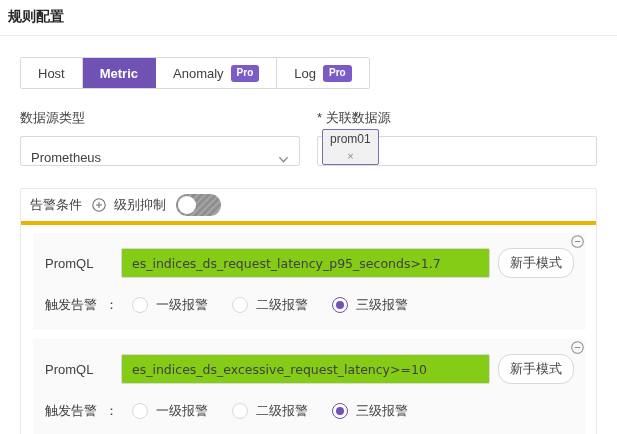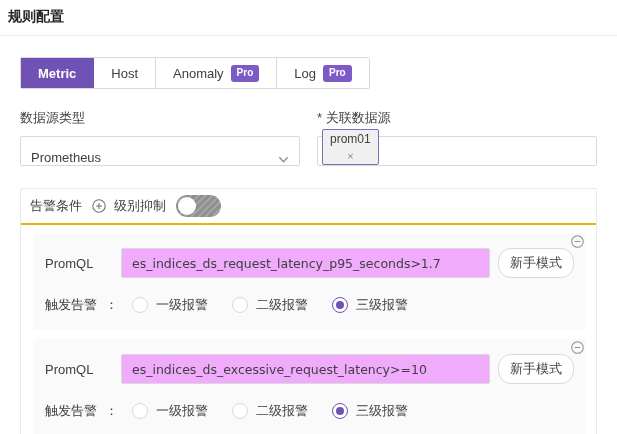--- a/index.html
+++ b/index.html
@@ -27,38 +27,38 @@
     display:flex; align-items:flex-end; padding:0 10px; font-size:13px; color:#404040; cursor:pointer; }
   .select-box { justify-content:space-between; }
   .chevron { width:11px; height:11px; color:#8c8c8c; }
   .multiselect-box { padding:0 4px; cursor:text; }
   .tag { display:inline-flex; align-items:center; gap:5px; background:#f0f0f0; border:1px solid #7d6bb5;
     border-radius:2px; padding:2px 7px; font-size:12px; color:#404040;flex-direction:column; }
   .tag-close { color:#8c8c8c; font-size:11px; cursor:pointer; line-height:1; }
 
   
   .conditions { border:1px solid #e9e9e9; border-radius:2px; margin-top:22px; height:300px; }
-  .cond-header { display:flex; align-items:center; height:36px; padding:0 0 0 9px; border-bottom:2px solid #eab308;text-align:center; }
+  .cond-header { display:flex; align-items:center; height:36px; padding:0 0 0 9px; border-bottom:4px solid #eab308;text-align:center; }
   .cond-title { font-size:13px; color:#404040; }
   .icon-btn { display:inline-flex; margin-left:10px; color:#737373; cursor:pointer; }
   .icon-btn svg { width:14px; height:14px; }
   .suppress-label { font-size:13px; margin-left:8px; }
   .toggle { width:45px; height:22px; border-radius:11px; background:#8f8f8f;
     background-image:repeating-linear-gradient(135deg, rgba(255,255,255,.18) 0 2px, rgba(0,0,0,0) 2px 5px);
     margin-left:10px; position:relative; cursor:pointer; }
   .toggle .knob { position:absolute; left:2px; top:2px; width:18px; height:18px; border-radius:50%; background:#fff; }
 
   
   .cond-body { padding:8px 10px 0 12px; }
   .cond-card { position:relative; background:#fafafa; border-radius:2px; padding:15px 12px 16px 12px; margin-bottom:9px; }
   .remove-icon { position:absolute; top:2px; right:2px; color:#8c8c8c; cursor:pointer; display:inline-flex; }
   .remove-icon svg { width:13px; height:13px; }
   .promql-row { display:flex; align-items:center; }
   .promql-label { font-size:13px; color:#404040; width:76px; flex:none; }
-  .promql-input { flex:1; height:30px; border:1px solid #d9d9d9; border-radius:2px; background:#f0abfc;
+  .promql-input { flex:1; height:30px; border:1px solid #d9d9d9; border-radius:2px; background:#84cc16;
     font-family:"DejaVu Sans",sans-serif; font-size:12.5px; color:#404040; padding:0 10px; outline:none; }
   .novice-btn { height:30px; margin-left:8px; padding:0 11px; background:#fff; border:1px solid #d9d9d9;
     border-radius:13px; font-size:13px; color:#404040; cursor:pointer; white-space:nowrap;
     font-family:"Liberation Sans",sans-serif; }
   .trigger-row { display:flex; align-items:center; margin-top:18px; font-size:13px; }
   .trigger-label { color:#404040; }
   .trigger-colon { margin:0 14px 0 8px; color:#404040; }
   .radio-group { display:flex; align-items:center; gap:24px; }
   .radio-item { display:flex; align-items:center; gap:8px; cursor:pointer; }
   .radio-circle { width:16px; height:16px; border-radius:50%; border:1px solid #d9d9d9; background:#fff; flex:none;
@@ -70,25 +70,25 @@
 </head>
 <body>
 
 <div class="page-title">规则配置</div>
 <hr class="top-divider">
 
 <div class="content">
 
   
   <div class="tabs">
+    <div class="tab">
+      <span>Host</span>
+    </div>
     <div class="tab active">
       <span>Metric</span>
-    </div>
-    <div class="tab">
-      <span>Host</span>
     </div>
     <div class="tab">
       <span>Anomaly</span>
       <span class="pro-badge">Pro</span>
     </div>
     <div class="tab">
       <span>Log</span>
       <span class="pro-badge">Pro</span>
     </div>
   </div>

